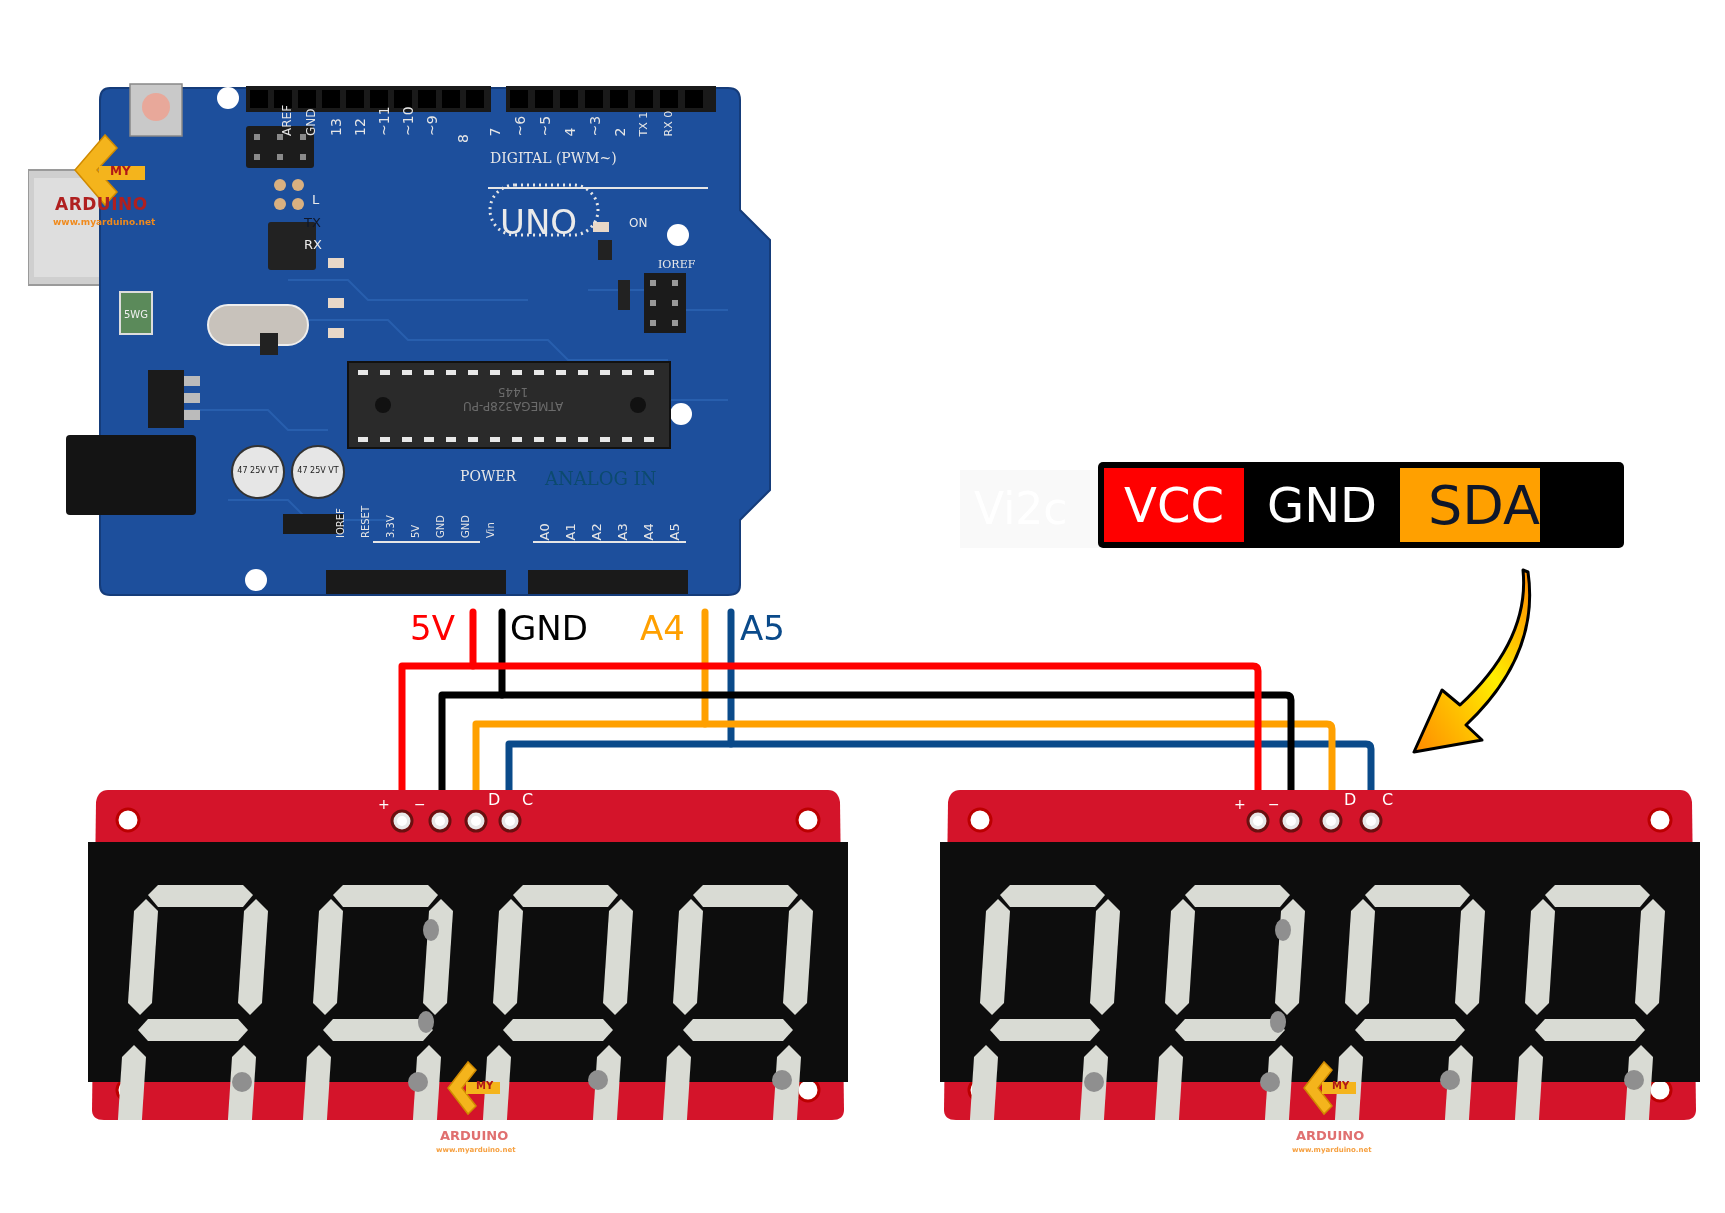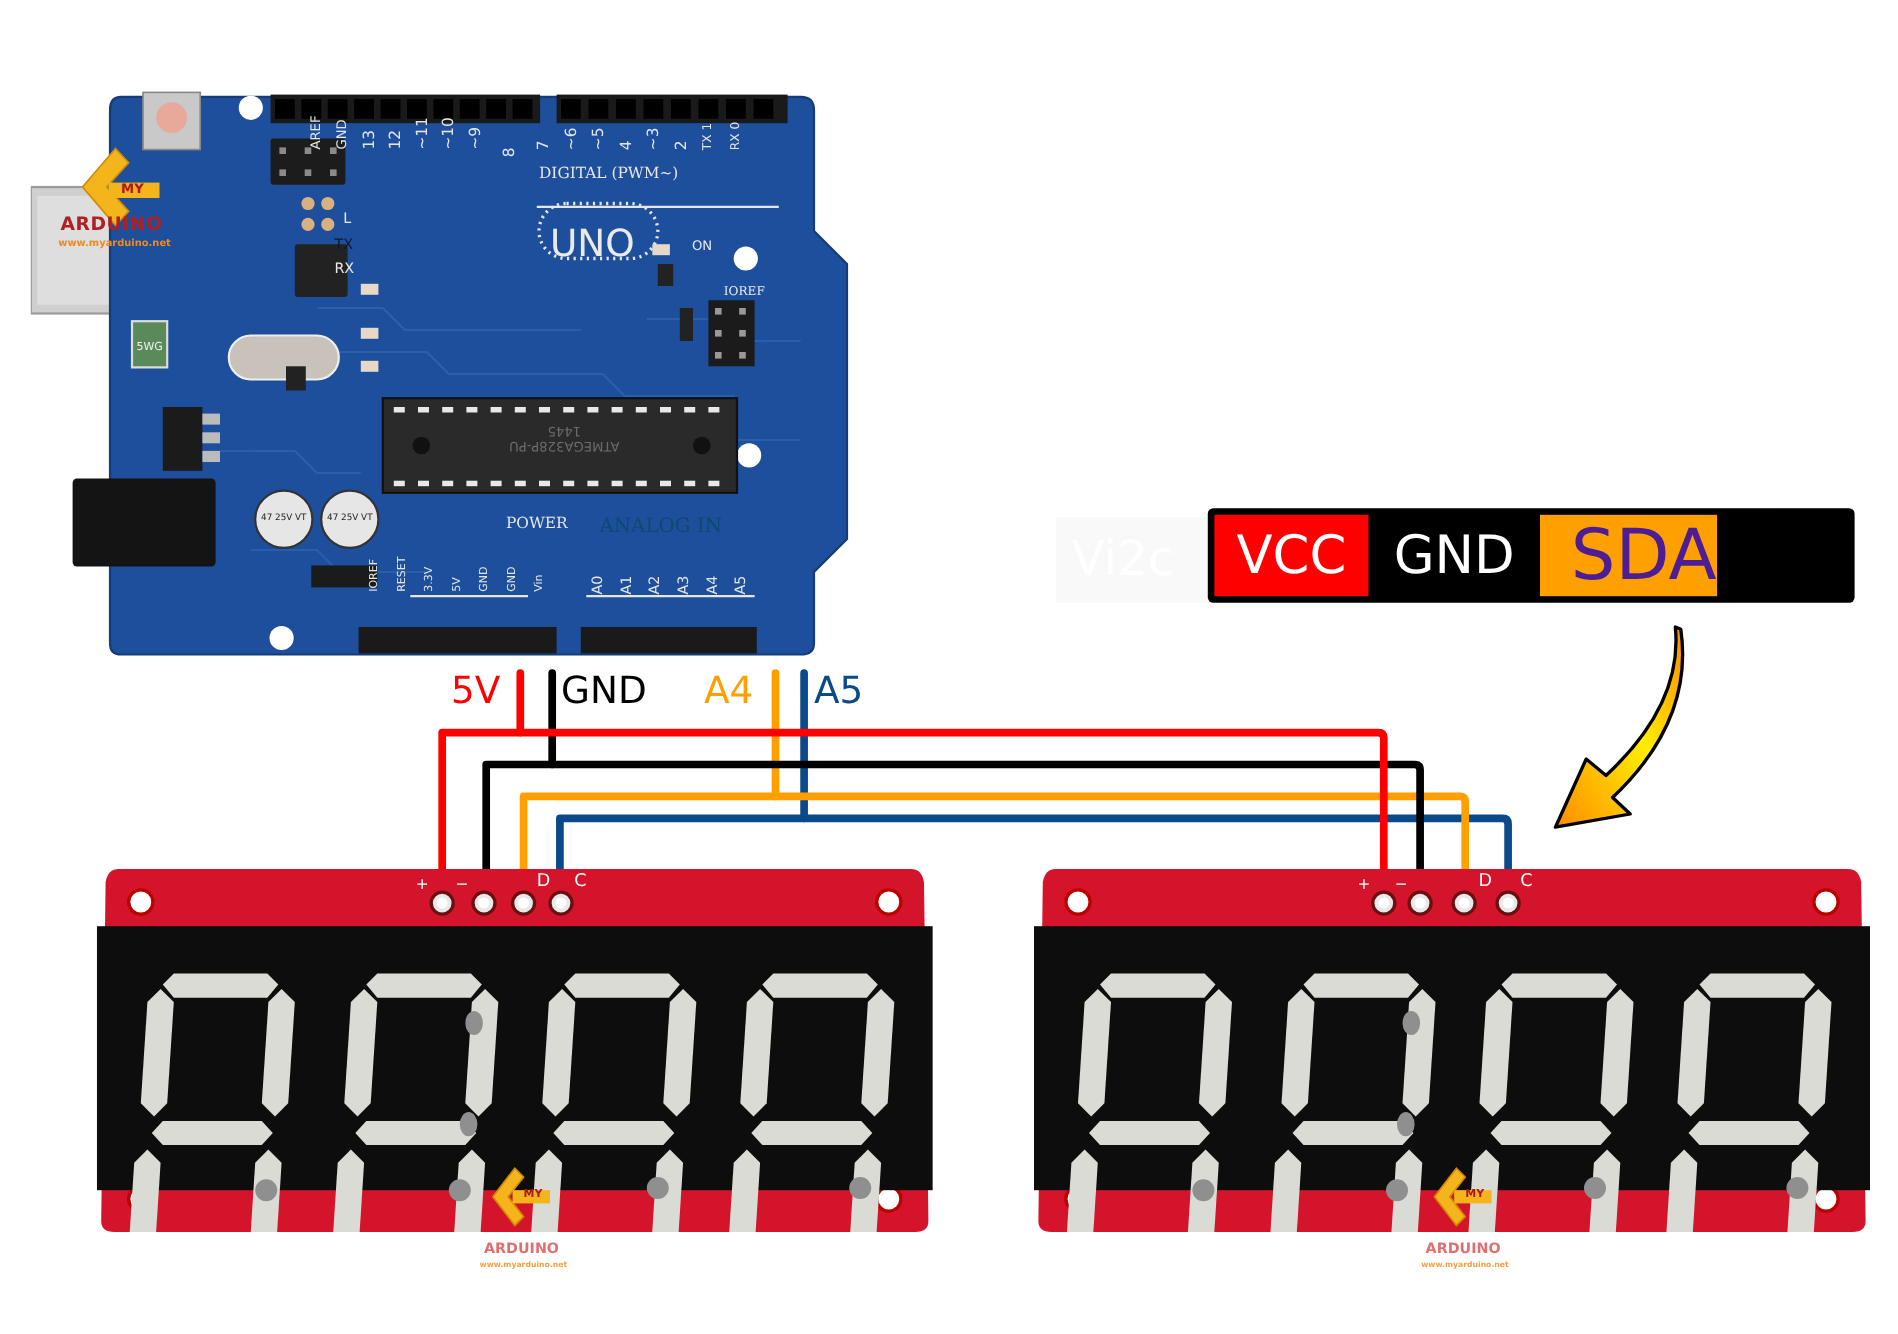--- a/index.html
+++ b/index.html
@@ -243,29 +243,29 @@
   <div class="abs" style="left:0px;top:64px;font-size:17px;font-weight:bold;color:#b02020;letter-spacing:0.5px;">ARDUINO</div>
   <div class="abs" style="left:-2px;top:87px;font-size:9px;font-weight:bold;color:#f08a1c;white-space:nowrap;">www.myarduino.net</div>
 </div>
 
 <div class="abs" style="left:410px;top:608px;font-size:34px;color:#ff0000;">5V</div>
 <div class="abs" style="left:510px;top:608px;font-size:34px;color:#000000;">GND</div>
 <div class="abs" style="left:640px;top:608px;font-size:34px;color:#ffa000;">A4</div>
 <div class="abs" style="left:740px;top:608px;font-size:34px;color:#0a4a8a;">A5</div>
 
 <div class="abs" style="left:960px;top:470px;width:140px;height:78px;background:#f9f9f9;font-size:44px;color:#ffffff;padding-left:14px;line-height:78px;">Vi2c</div>
-<div class="abs" style="left:1098px;top:462px;width:588px;height:86px;background:#000;border-radius:5px;padding:6px;display:flex;gap:4px;text-align:right;">
+<div class="abs" style="left:1098px;top:462px;width:526px;height:86px;background:#000;border-radius:5px;padding:6px;display:flex;gap:4px;text-align:right;">
   <div style="flex:0 0 140px;background:#ff0000;display:flex;align-items:center;justify-content:center;">
     <span style="font-size:48px;color:#fff;">VCC</span>
   </div>
   <div style="flex:0 0 148px;background:#000;display:flex;align-items:center;justify-content:center;">
     <span style="font-size:48px;color:#fff;">GND</span>
   </div>
   <div style="flex:0 0 140px;background:#ffa000;display:flex;align-items:center;justify-content:center;">
-    <span style="font-size:64px;color:#4c1d95;margin-left:28px;">SDA</span>
+    <span style="font-size:54px;color:#0f172a;margin-left:28px;">SDA</span>
   </div>
 </div>
 
 <svg class="abs" style="left:1400px;top:560px" width="170" height="210" viewBox="0 0 170 210">
   <defs>
     <linearGradient id="arrowGrad" x1="0" y1="1" x2="1" y2="0">
       <stop offset="0" stop-color="#ff8a00"></stop>
       <stop offset="0.55" stop-color="#ffee00"></stop>
       <stop offset="1" stop-color="#ff8a00"></stop>
     </linearGradient>

